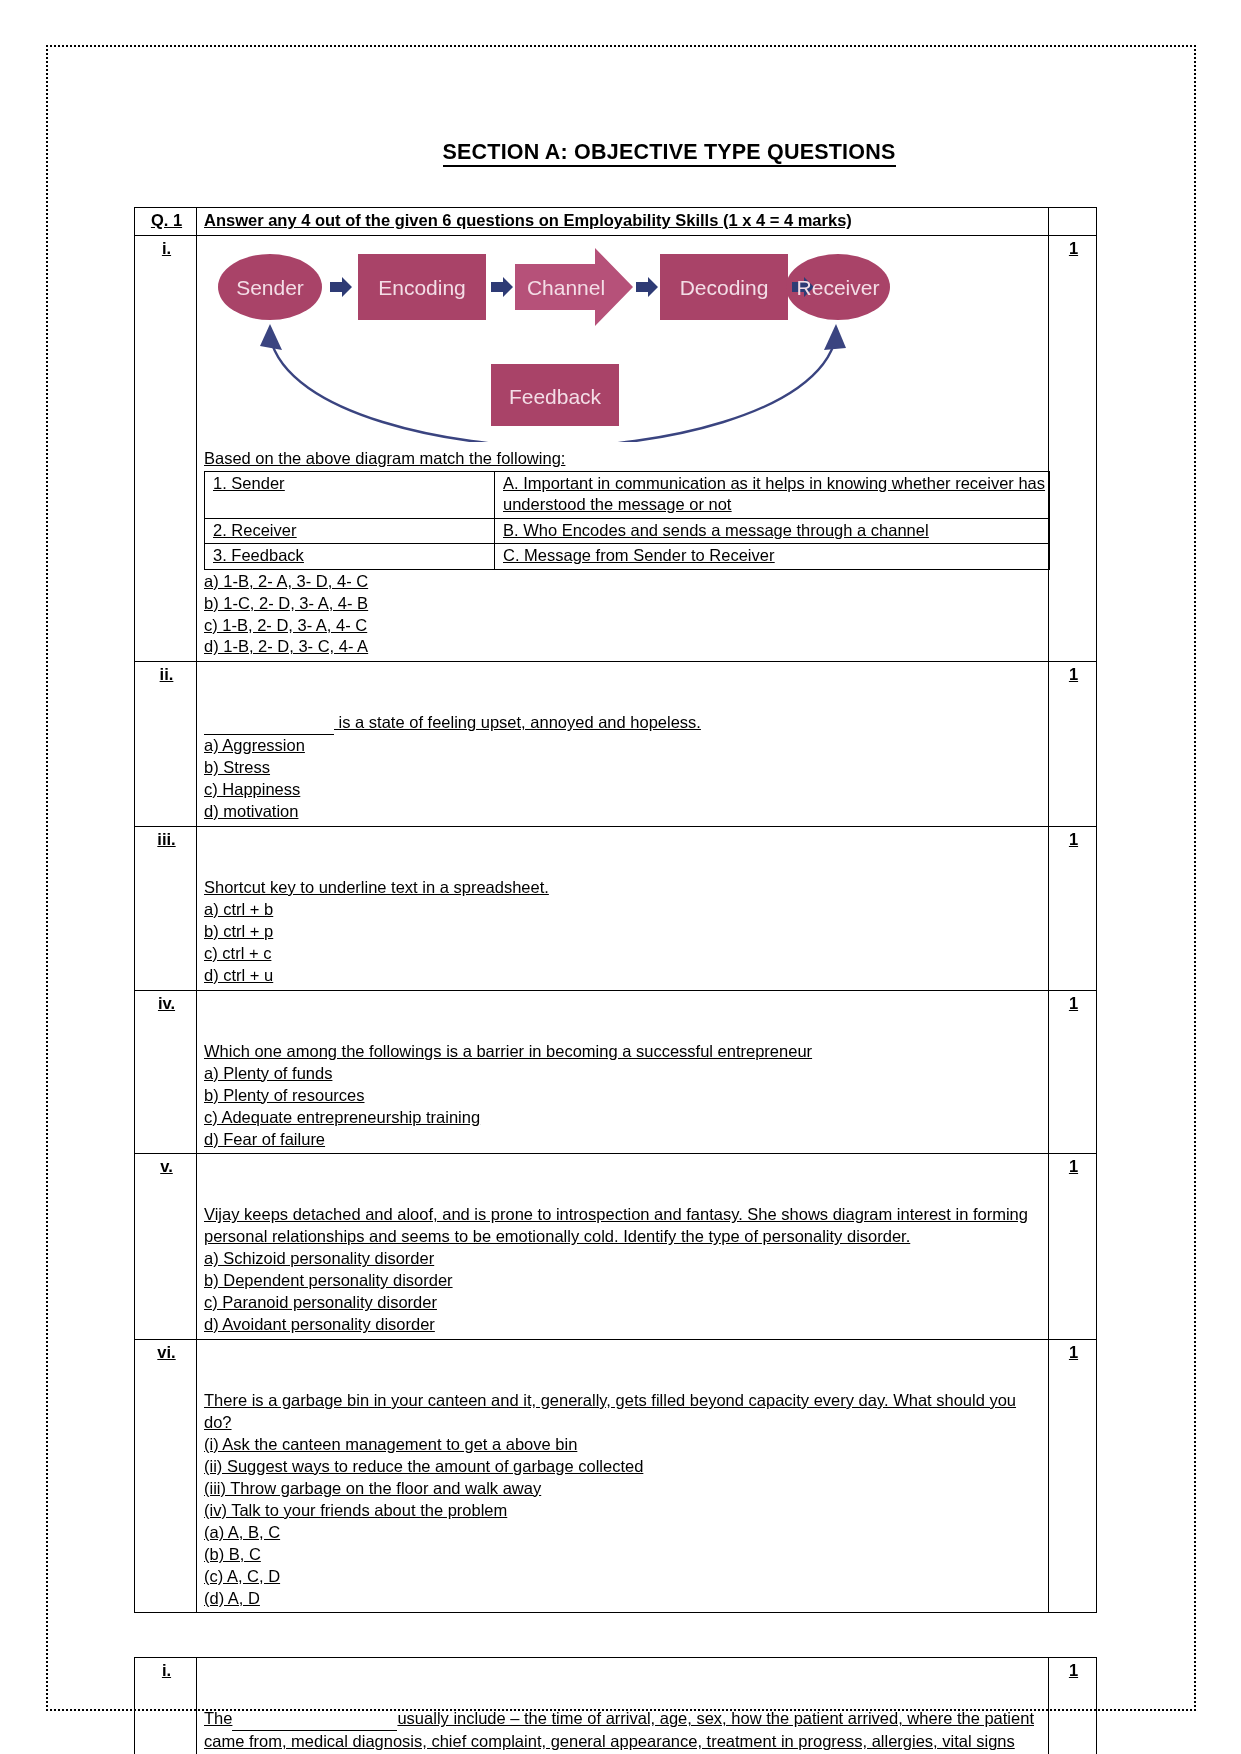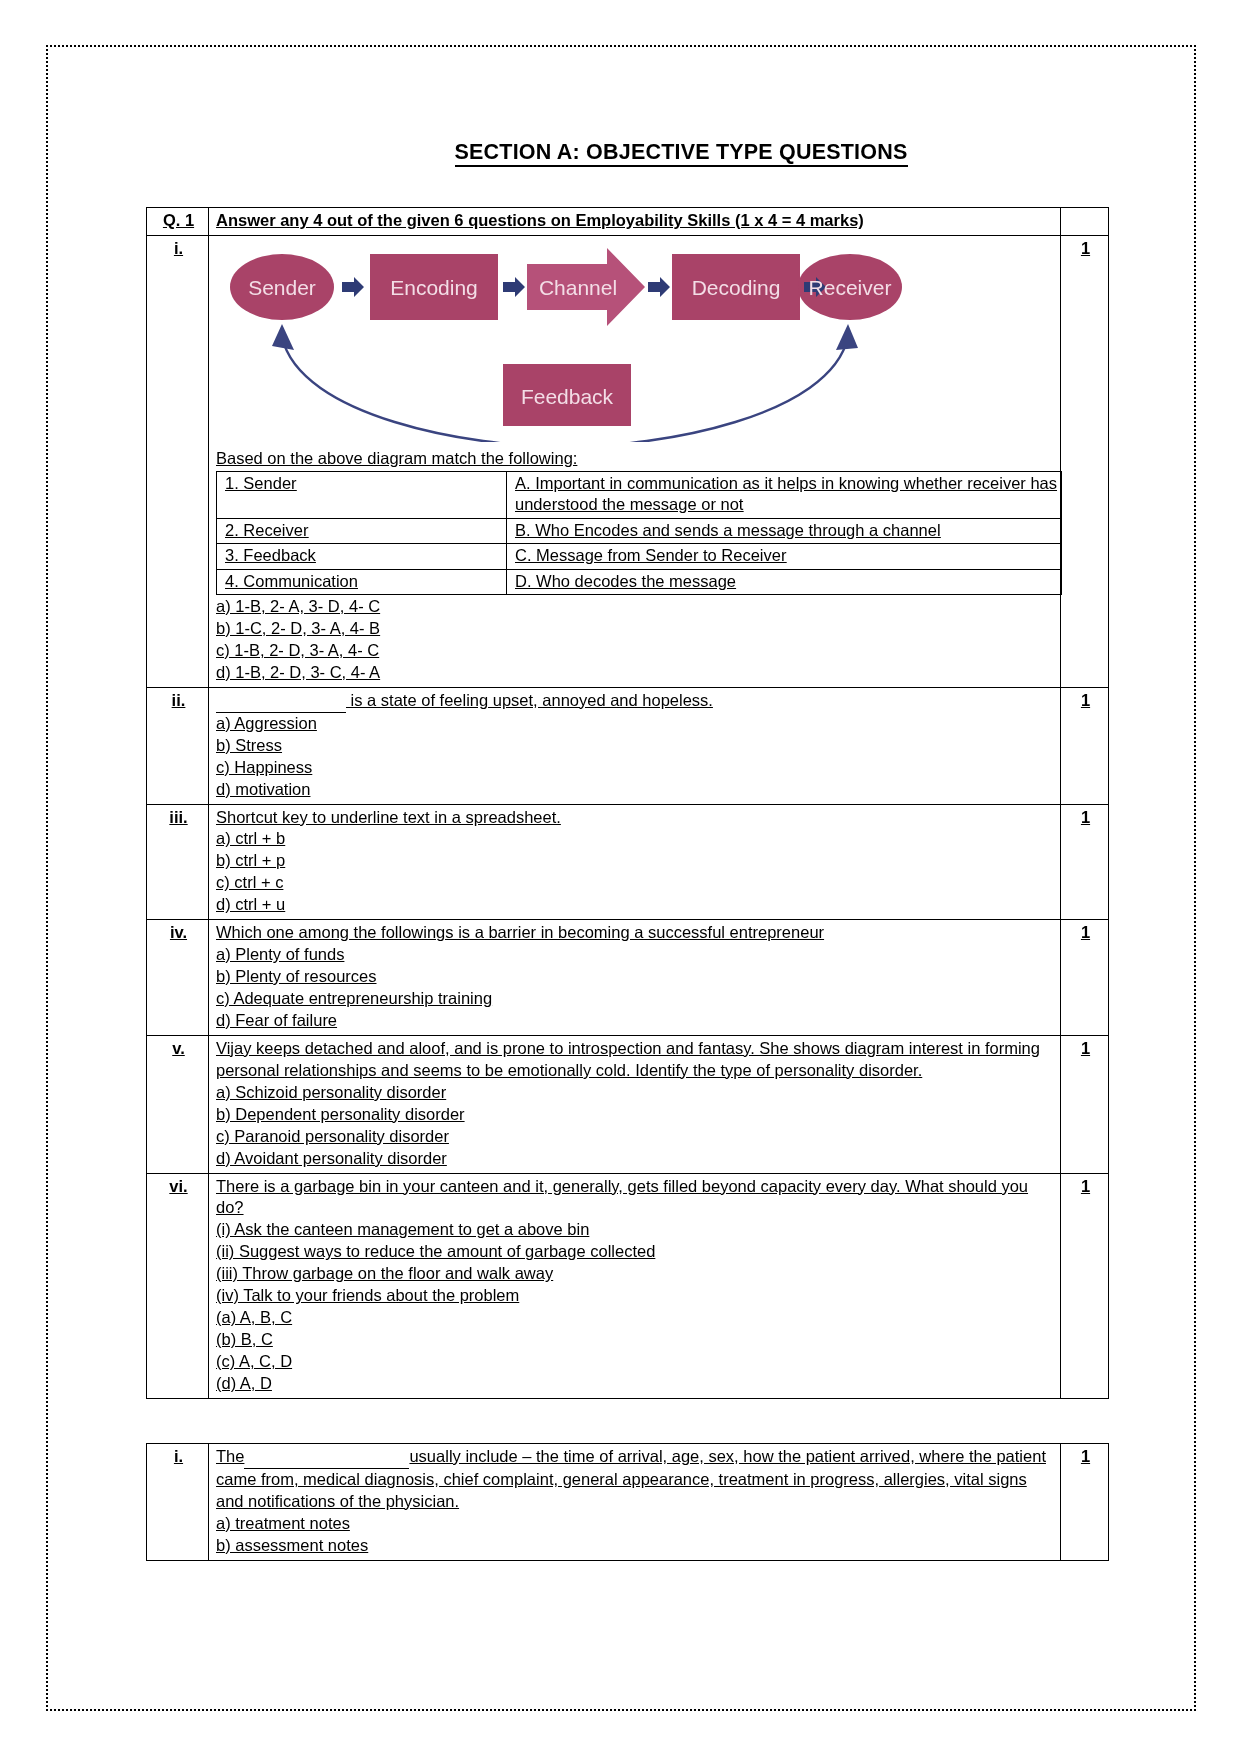--- a/index.html
+++ b/index.html
@@ -20,21 +20,21 @@
   .page-frame {
     position: absolute;
     left: 46px;
     top: 45px;
     width: 1150px;
     height: 1666px;
     border: 2px dotted #000;
   }
   .page-inner {
     position: absolute;
-    left: 72px;
+    left: 60px;
     top: 58px;
     width: 1122px;
     height: 1640px;
     padding: 0;
   }
 
   
   .section-title {
     text-align: center;
     font-weight: bold;
@@ -64,21 +64,21 @@
     text-decoration: underline;
   }
   .col-num   { width: 62px; text-align: center; font-weight: bold; }
   .col-body  { width: 852px; }
   .col-marks { width: 48px; text-align: center; font-weight: bold; }
 
   td.head-label { font-weight: bold; text-align: center; }
   td.head-text  { font-weight: bold; font-size: 17px; }
 
   .opt { white-space: nowrap; }
-  .qtext { margin-bottom: 0; }
+  .qtext { margin-bottom: 0; margin-top: 48px; }
 
   .blank-line {
     display: inline-block;
     border-bottom: 1.5px solid #000;
     vertical-align: baseline;
   }
   .blank-1 { width: 130px; }
   .blank-2 { width: 165px; }
 
   
@@ -188,24 +188,20 @@
                   <td>A. Important in communication as it helps in knowing whether receiver has understood the message or not</td>
                 </tr>
                 <tr>
                   <td>2. Receiver</td>
                   <td>B. Who Encodes and sends a message through a channel</td>
                 </tr>
                 <tr>
                   <td>3. Feedback</td>
                   <td>C. Message from Sender to Receiver</td>
                 </tr>
-                <tr>
-                  <td>4. Communication</td>
-                  <td>D. Who decodes the message</td>
-                </tr>
               </tbody>
             </table>
 
             <div class="opt">a) 1-B, 2- A, 3- D, 4- C</div>
             <div class="opt">b) 1-C, 2- D, 3- A, 4- B</div>
             <div class="opt">c) 1-B, 2- D, 3- A, 4- C</div>
             <div class="opt">d) 1-B, 2- D, 3- C, 4- A</div>
           </td>
           <td class="col-marks">1</td>
         </tr>

